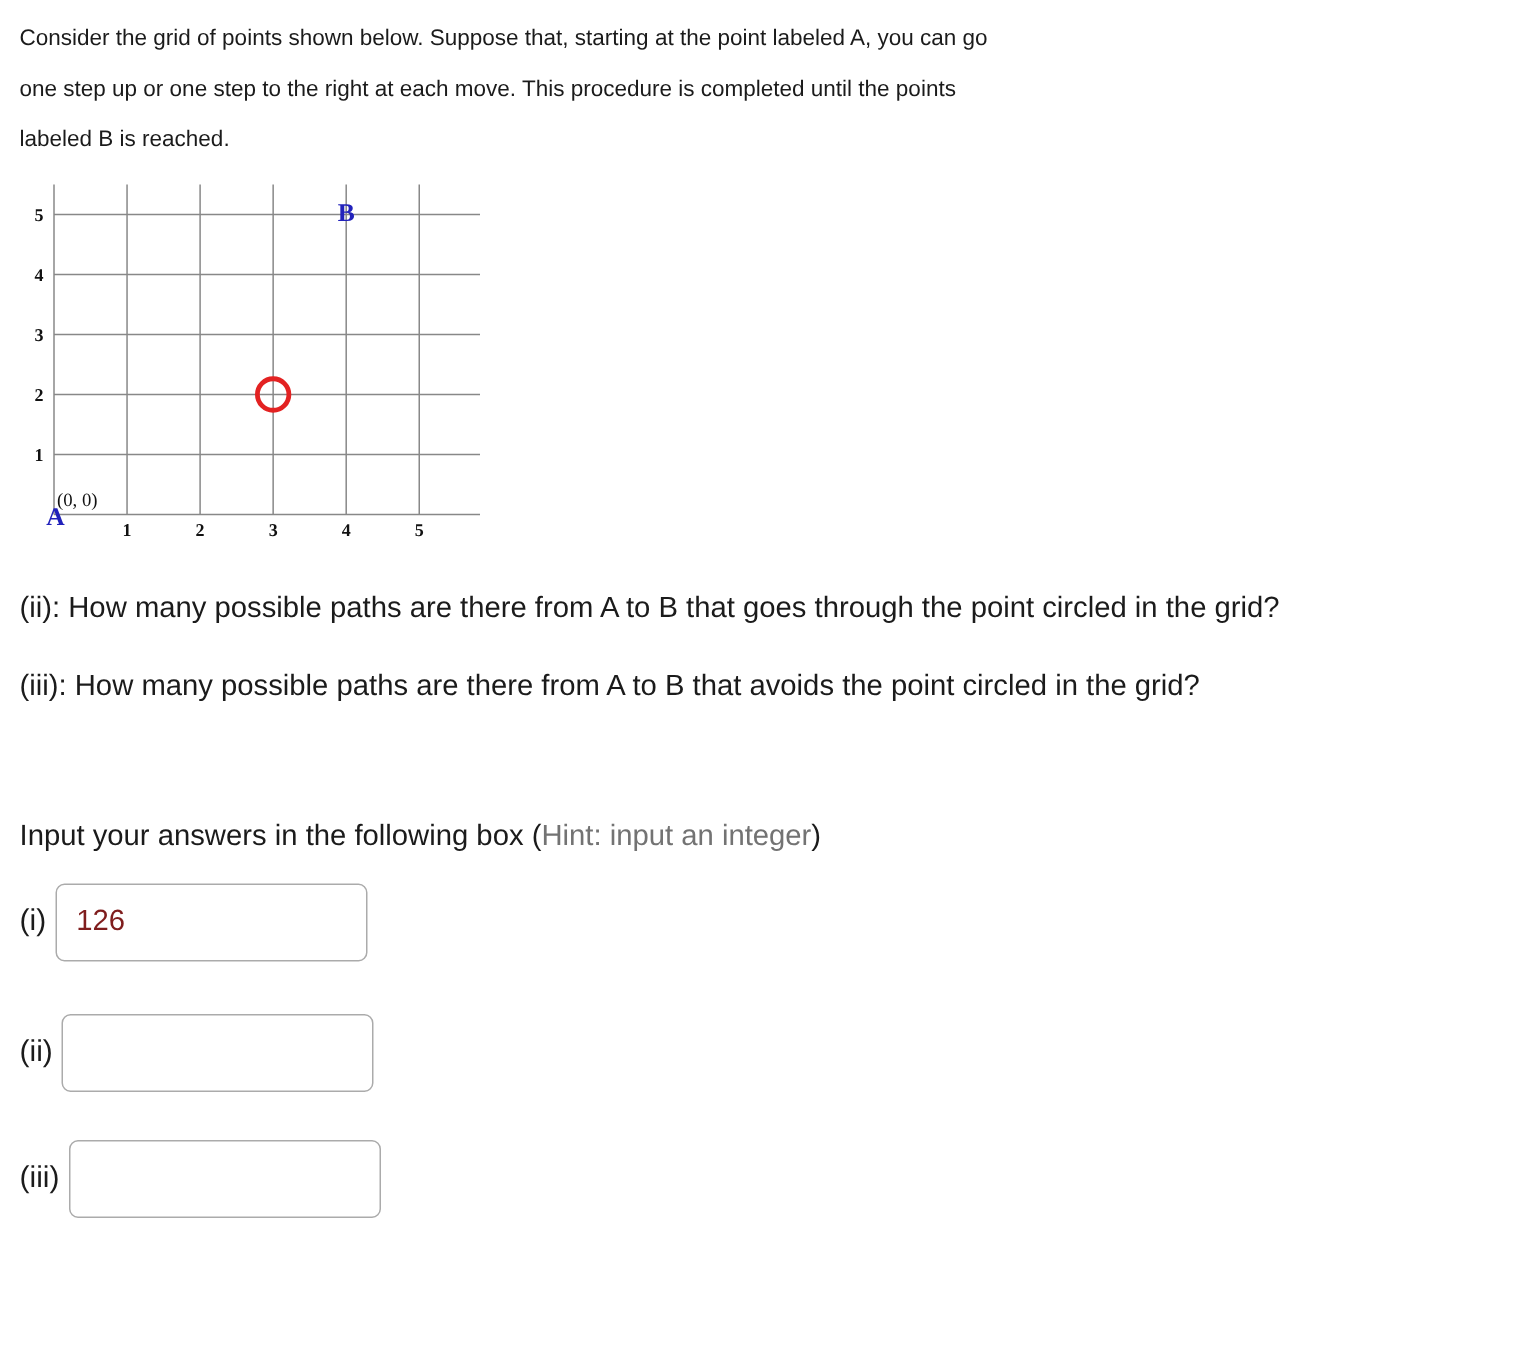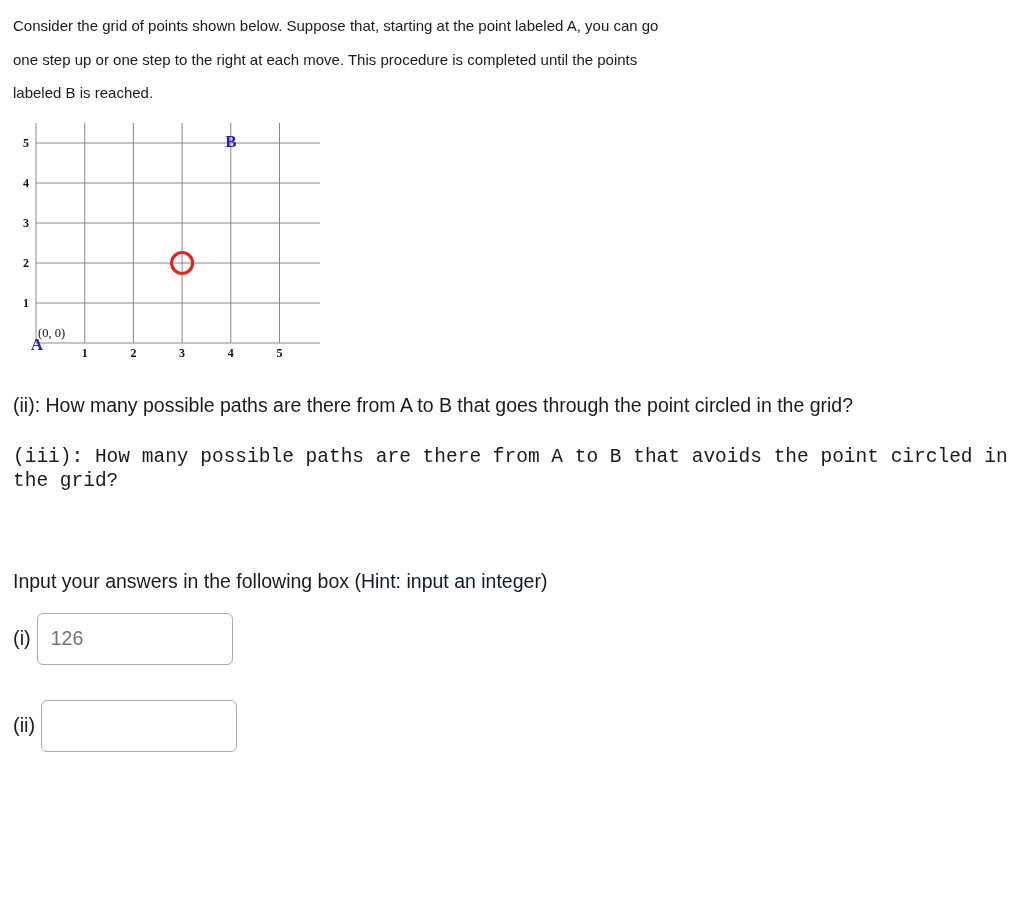--- a/index.html
+++ b/index.html
@@ -9,34 +9,34 @@
   .intro div{font-size:15px;line-height:33.5px;white-space:nowrap;}
 
   #grid-figure{display:block;margin-top:9px;}
   #grid-figure .tick{font-family:"Liberation Serif",serif;font-weight:bold;font-size:12px;}
   #grid-figure .origin{font-family:"Liberation Serif",serif;font-size:12.5px;}
   #grid-figure .ab{font-family:"Liberation Serif",serif;font-weight:bold;font-size:17px;}
 
   .questions p{font-size:19.5px;line-height:24px;margin:0;}
   .questions p.q1{margin-top:26px;}
   .questions p.q2{margin-top:28px;}
-  .questions p.q3{margin-top:28px;font-family:Liberation Mono, monospace;}
+  .questions p.q3{margin-top:28px;}
 
   .prompt{font-size:19.5px;line-height:24px;margin:76px 0 0 0;}
   .hint{}
 
   .answer-row{display:flex;align-items:center;gap:6px;}
   .answer-row.r1{margin-top:20px;}
   .answer-row.r2{margin-top:35px;}
   .answer-row.r3{margin-top:32px;}
   .ans-label{font-size:20px;}
   .ans-input{
     width:181px;height:50px;border:1px solid #ababab;border-radius:6px;
-    font-family:"Liberation Sans",sans-serif;font-size:19.5px;color:#737373;
-    padding:0 0 0 13px;outline:none;background:#fff;
+    font-family:"Liberation Sans",sans-serif;font-size:19.5px;color:#7f1d1d;
+    padding:0 12px 0 13px;outline:none;background:#fff;
   }
 </style>
 </head>
 <body>
 
 <div class="content">
 
   <div class="intro">
     <div>Consider the grid of points shown below. Suppose that, starting at the point labeled A, you can go</div>
     <div>one step up or one step to the right at each move. This procedure is completed until the points</div>
@@ -70,26 +70,30 @@
       <text x="24" y="231" text-anchor="middle" class="ab" fill="#2222bb">A</text>
       <text x="217.8" y="28" text-anchor="middle" class="ab" fill="#2222bb">B</text>
       <circle cx="169.10000000000002" cy="144" r="10.5" fill="none" stroke="#e32222" stroke-width="3.2"></circle>
     </svg>
 
   <div class="questions">
     <p class="q2"><span>(ii):</span> <span>How many possible paths are there from A to B that goes through the point circled in the grid?</span></p>
     <p class="q3"><span>(iii):</span> <span>How many possible paths are there from A to B that avoids the point circled in the grid?</span></p>
   </div>
 
-  <p class="prompt"><span>Input your answers in the following box (</span><span class="hint" id="hint-span" style="color: #0f172a;">Hint: input an integer</span><span>)</span></p>
+  <p class="prompt"><span>Input your answers in the following box (</span><span class="hint" id="hint-span" style="color: #737373;">Hint: input an integer</span><span>)</span></p>
 
   <div class="answer-row r1">
     <span class="ans-label">(i)</span>
     <input class="ans-input" type="text" value="126" style="">
   </div>
 
   <div class="answer-row r2">
     <span class="ans-label">(ii)</span>
     <input class="ans-input" type="text" value="" style="">
   </div>
 
+  <div class="answer-row r3">
+    <span class="ans-label">(iii)</span>
+    <input class="ans-input" type="text" value="" style="">
+  </div>
 
 </div>
 
 </body></html>

